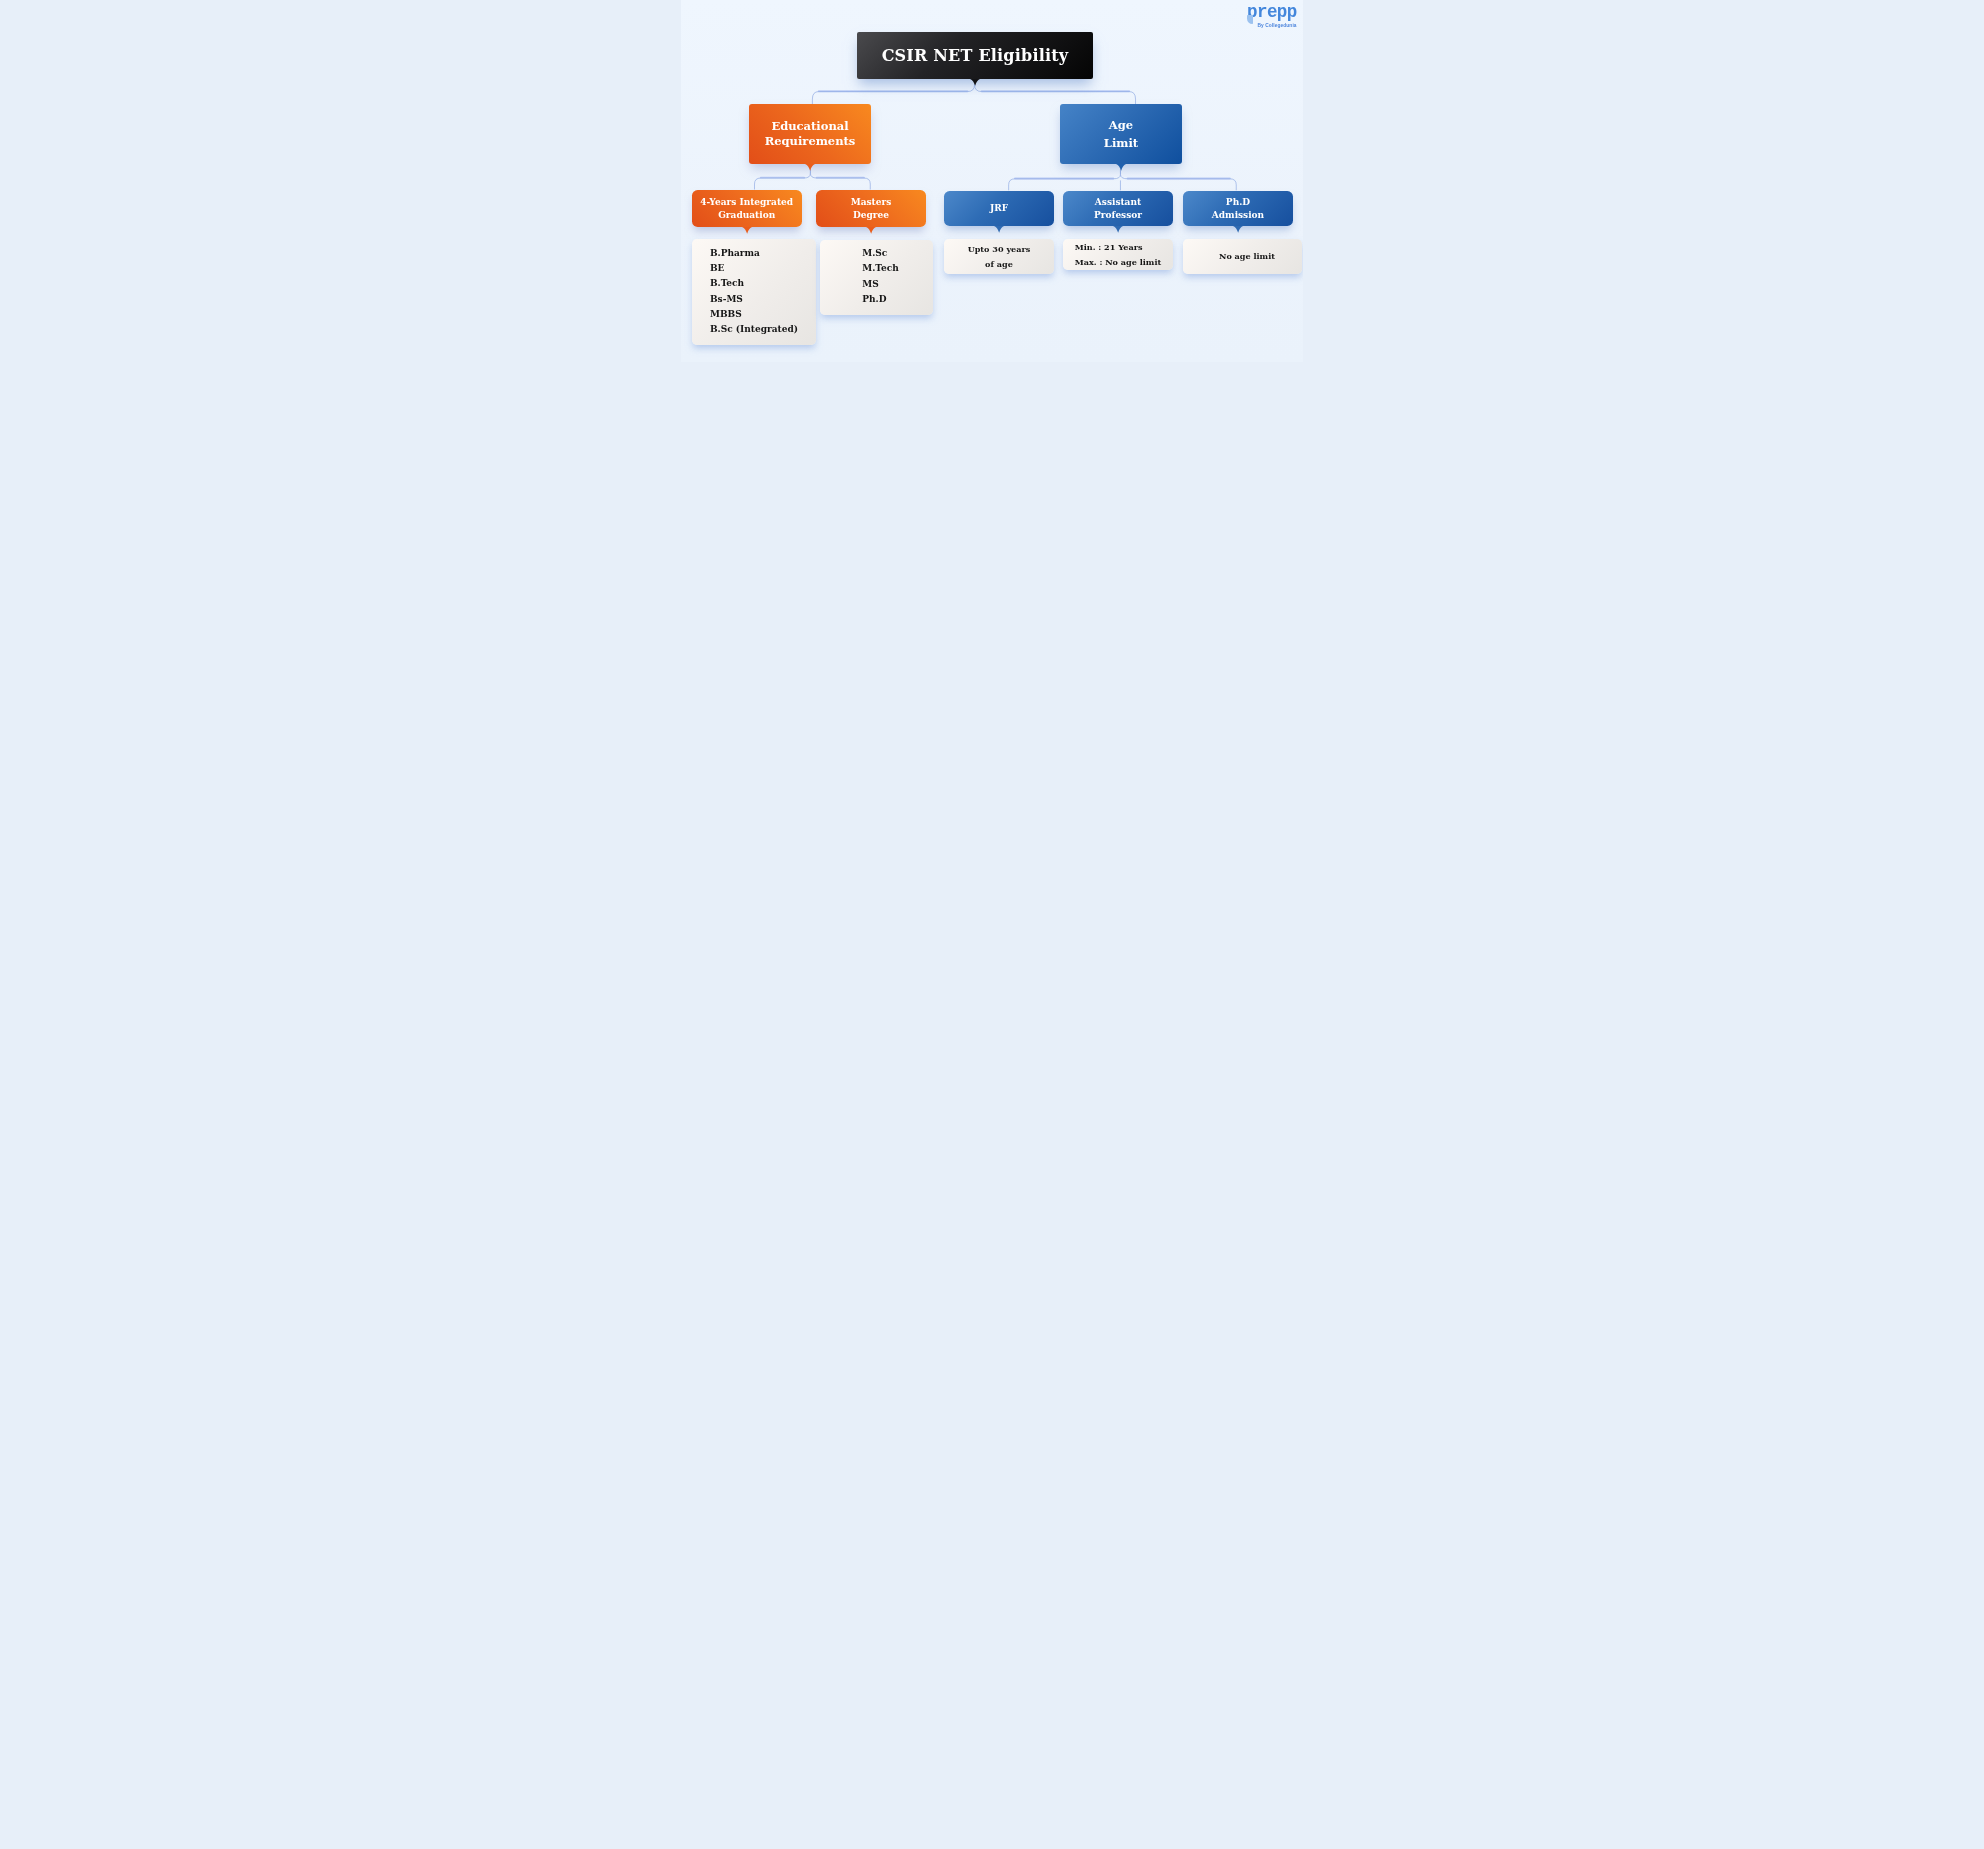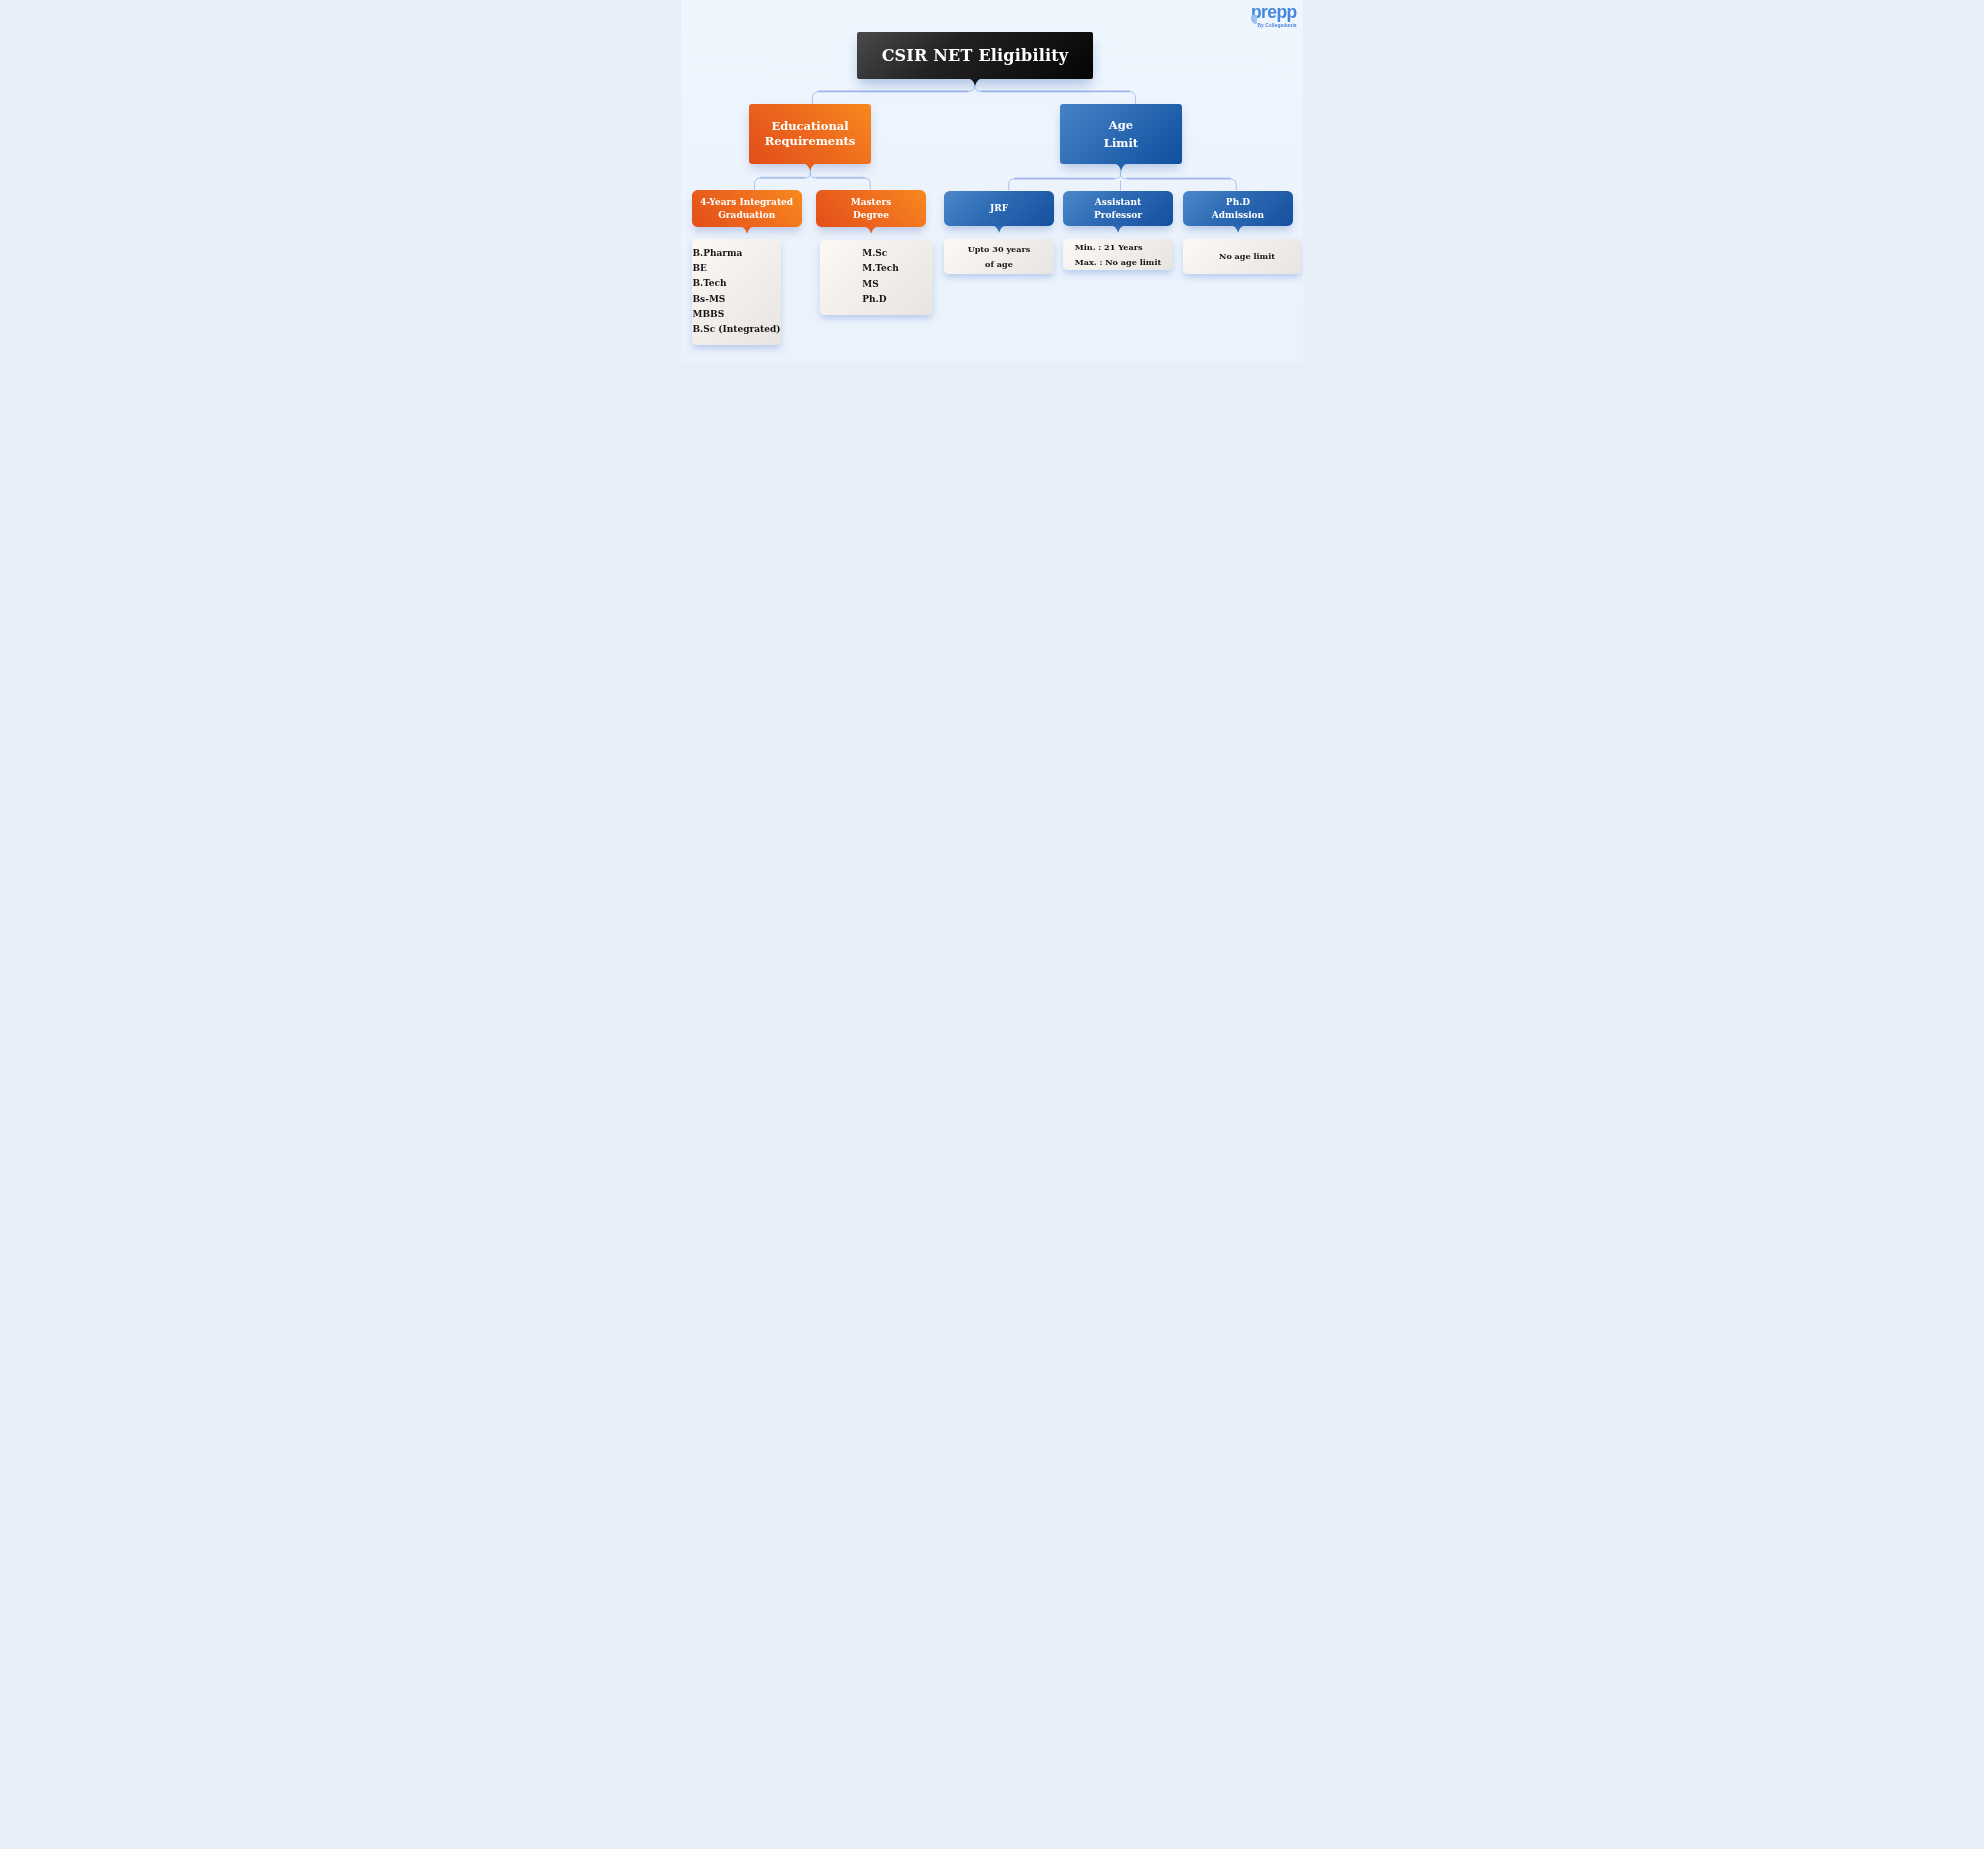--- a/index.html
+++ b/index.html
@@ -85,41 +85,42 @@
     position:absolute;
     border-radius:4.8px;
     background:linear-gradient(135deg,#fdf9f5 0%,#f0edea 55%,#e7e5e2 100%);
     box-shadow:0 4px 7.1px -1.6px rgba(142,172,225,.6);
     color:#161616;font-weight:bold;
   }
   .list-card .list-inner{
     width:max-content;margin:0 auto;text-align:left;
     font-size:9px;line-height:15.3px;
   }
-  #card-list1{left:11px;top:239px;width:89px;height:106px;padding-top:0;}
+  #card-list1{left:11px;top:239px;width:124px;height:106px;padding-top:0;}
   #card-list1 .list-inner{padding-top:6.7px;}
   #card-list2{left:139px;top:240px;width:105px;height:75px;padding-left:8px;}
   #card-list2 .list-inner{padding-top:6px;}
 
   .result-card{
     display:flex;align-items:center;justify-content:center;
     text-align:center;font-size:8.1px;line-height:14.3px;
     white-space:pre-line;
   }
   #card-res1{left:263px;top:239px;width:110px;height:35px;}
   #card-res2{left:382px;top:239px;width:110px;height:31px;}
   #card-res2 .result-text{display:inline-block;text-align:left;}
   #card-res3{left:502px;top:239px;width:110px;height:35px;padding-left:9px;}
 
   
   .logo{position:absolute;right:6.4px;top:3.2px;text-align:right;font-family:"Liberation Sans",sans-serif;}
   .logo-brand{
     position:relative;display:inline-block;
     font-weight:bold;font-size:17.5px;line-height:19px;letter-spacing:-0.6px;
     color:#4487dc;
+    font-family:Liberation Mono, monospace;
   }
   .logo-fold{
     position:absolute;left:0px;top:12px;width:6px;height:9px;
     background:#9cc2ef;border-radius:0.8px 0 0.8px 6.4px;
   }
   .logo-byline{
     margin-top:0.4px;font-weight:bold;font-size:4.8px;letter-spacing:0.1px;
     color:#4e86dd;
   }
 </style>

